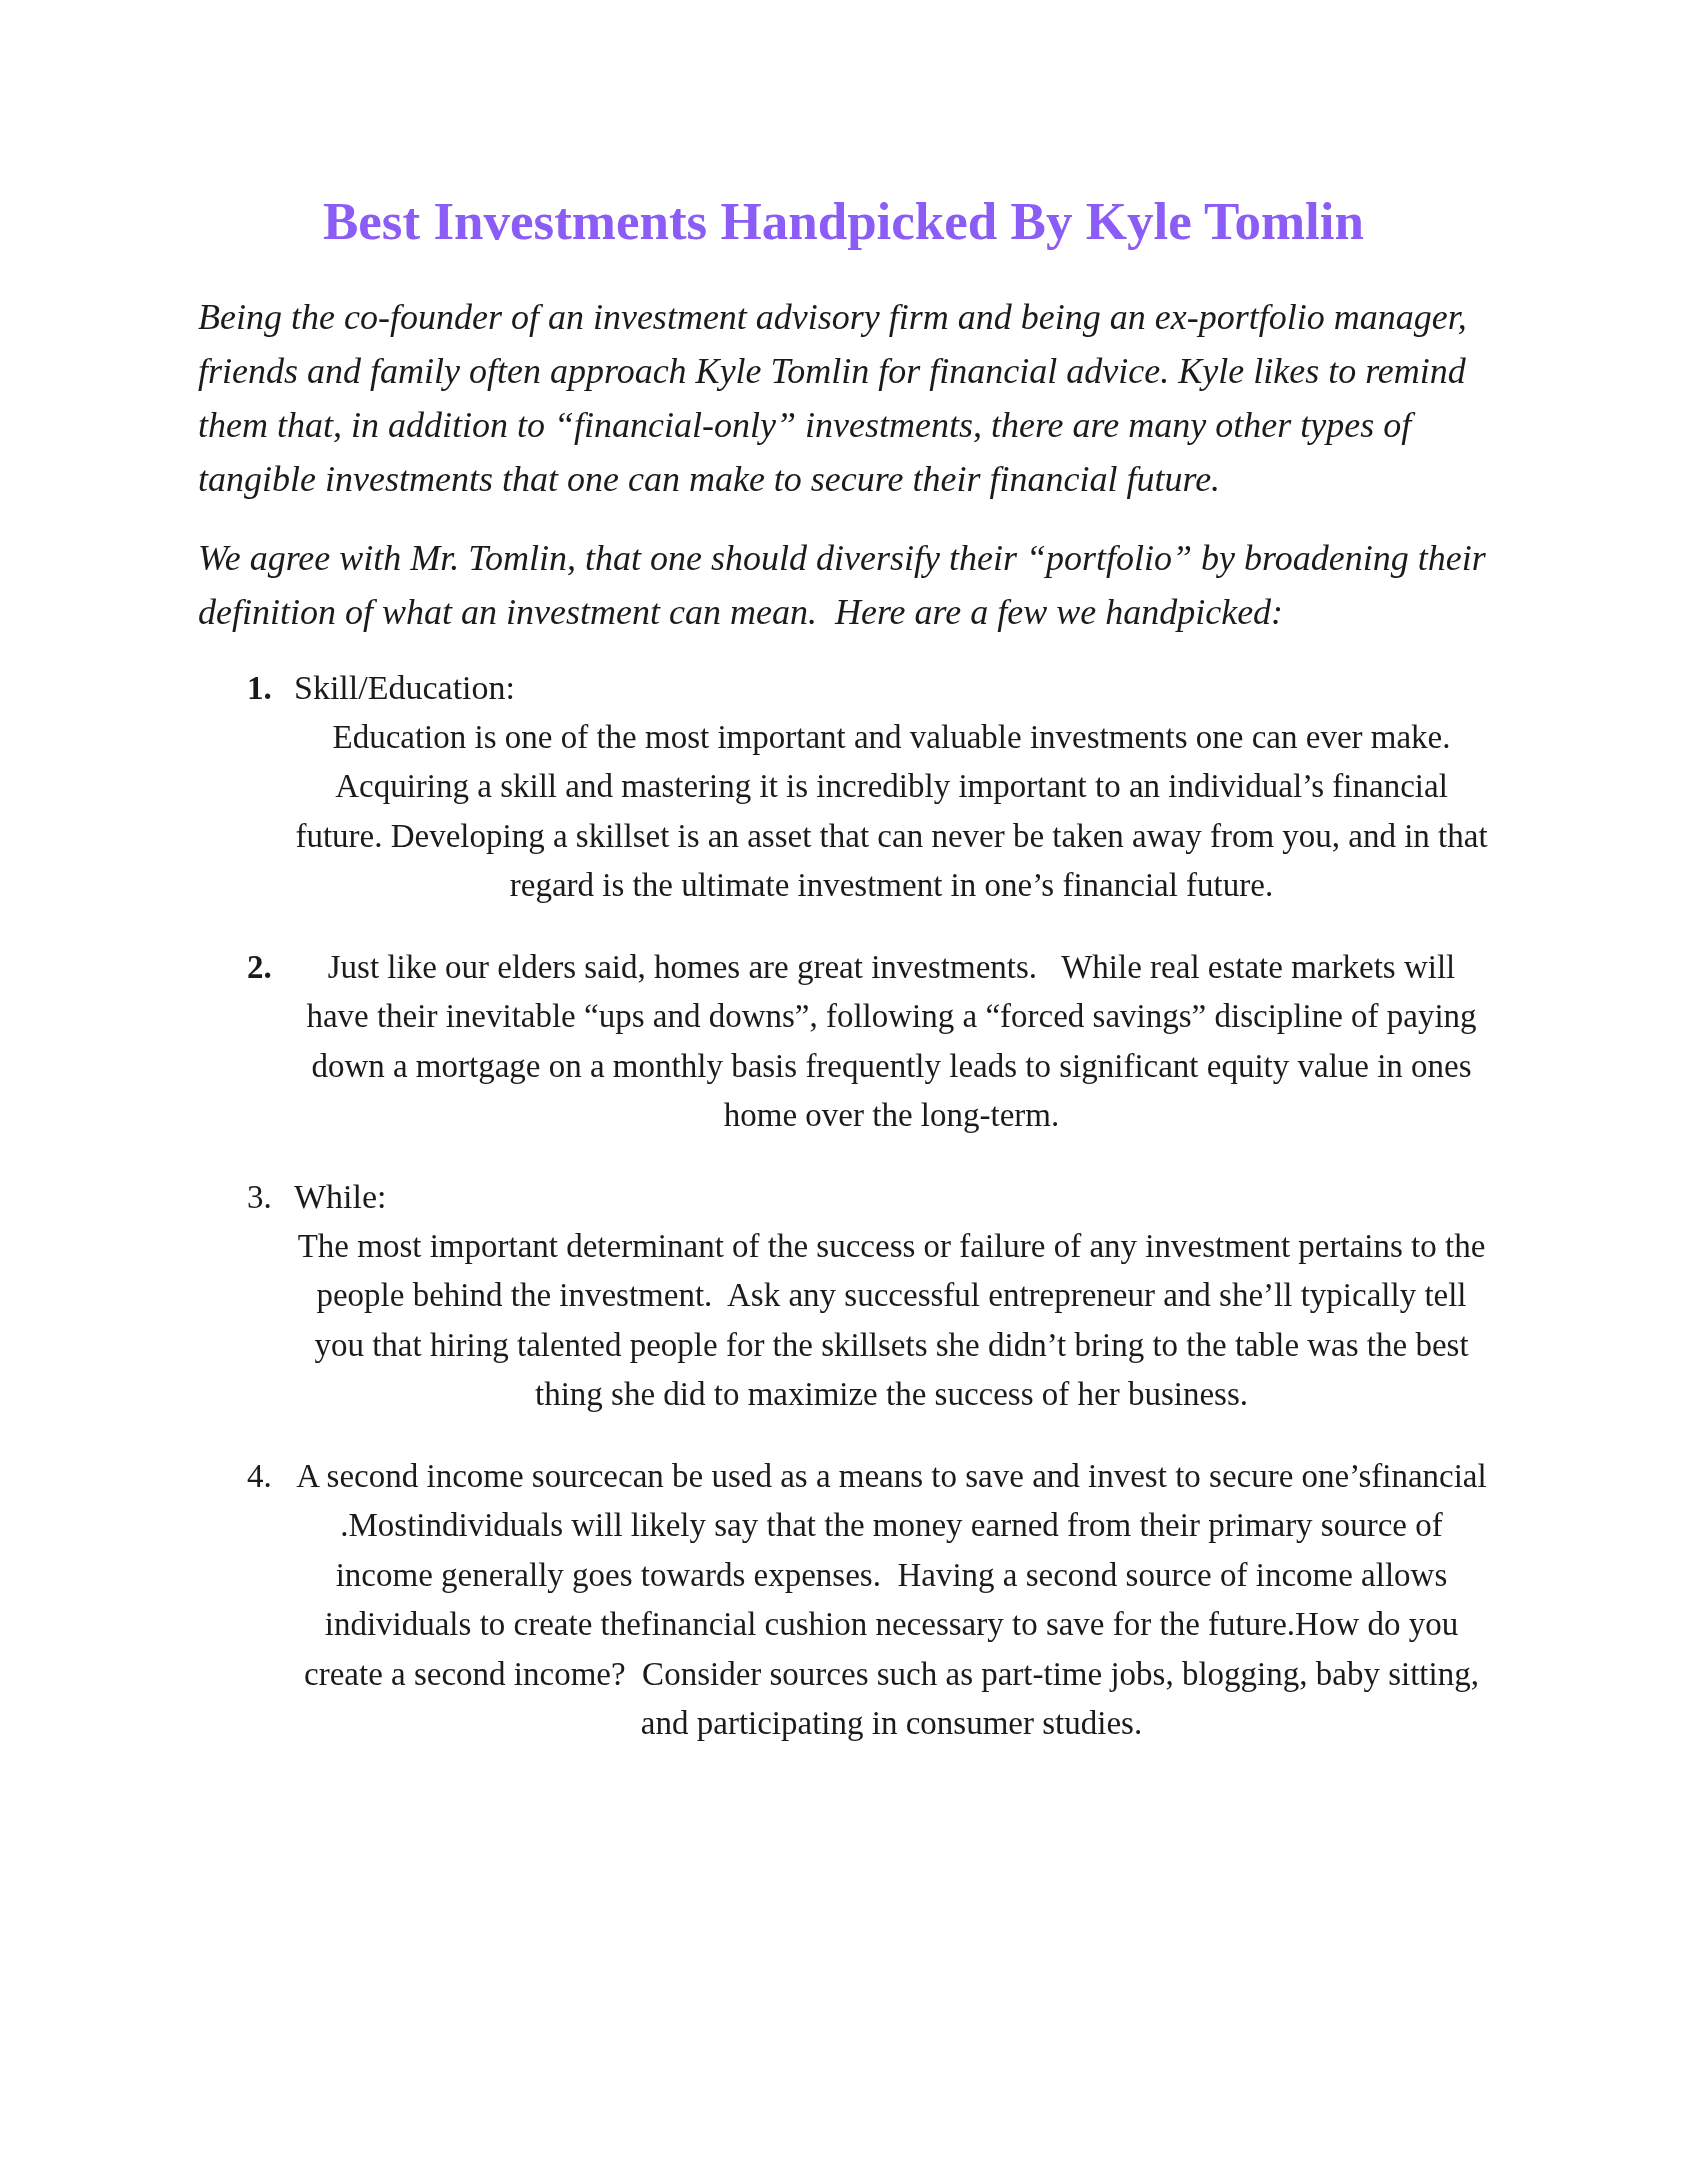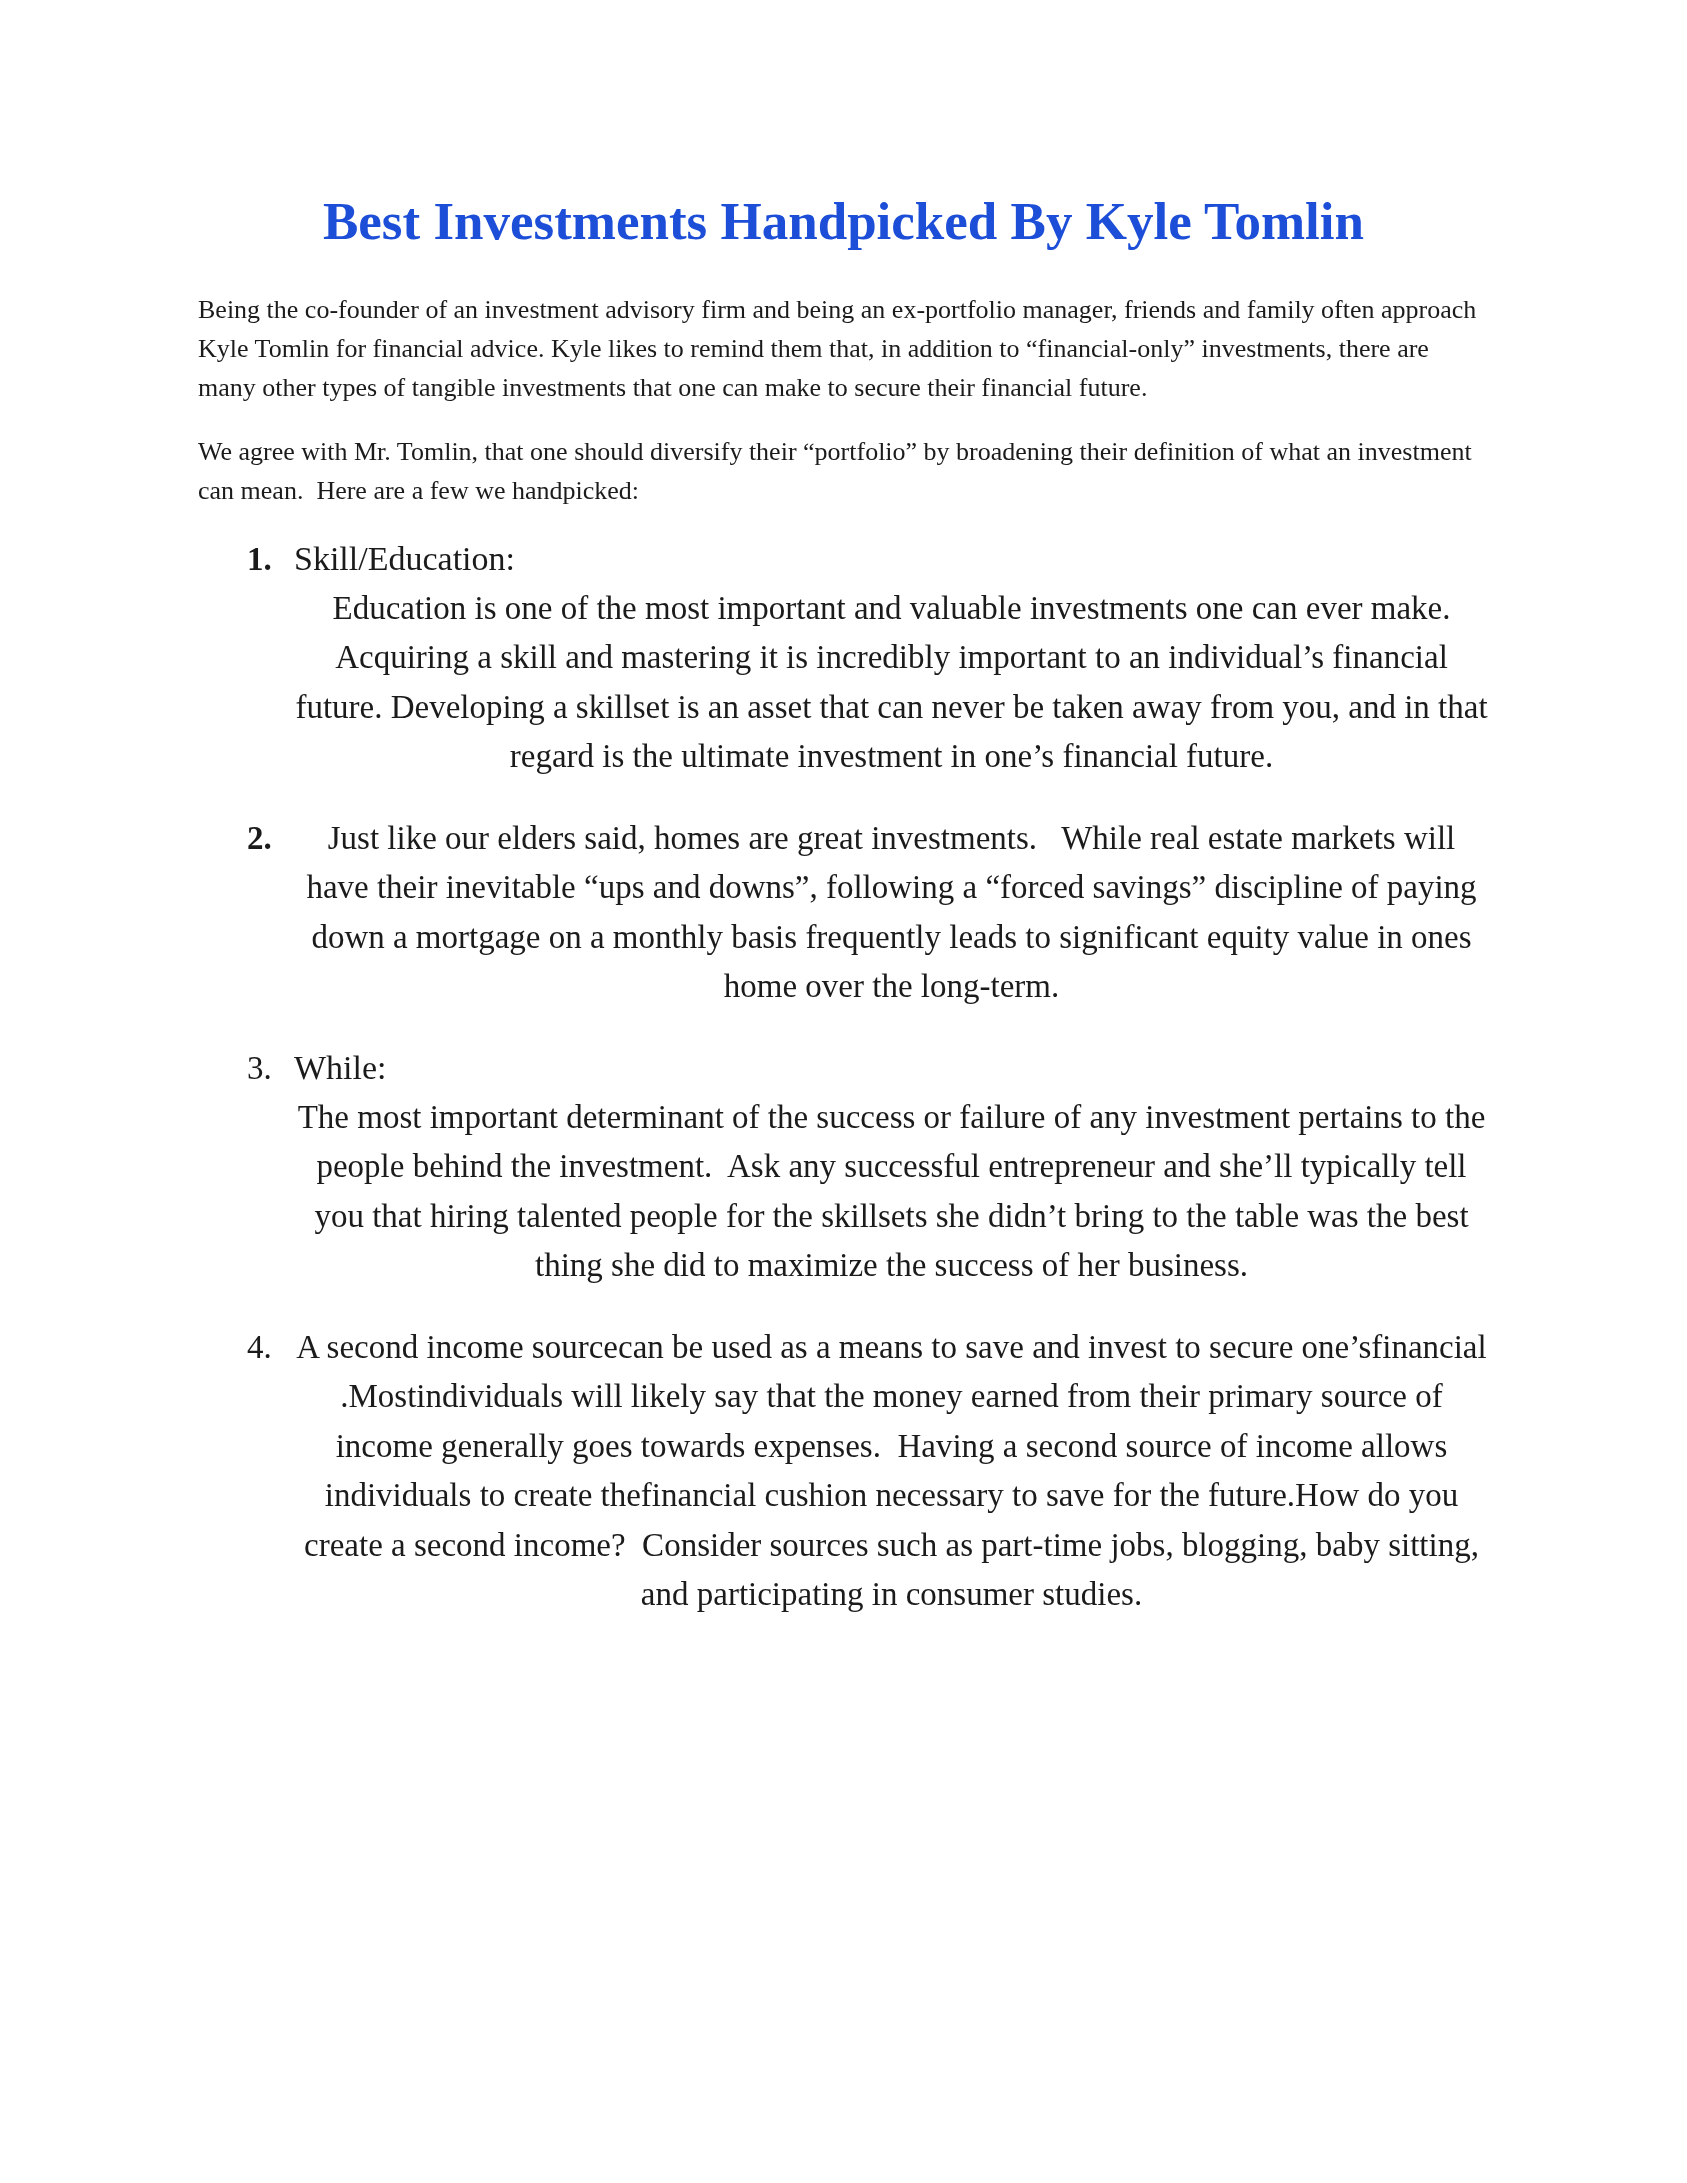--- a/index.html
+++ b/index.html
@@ -21,23 +21,24 @@
   .doc-title {
     margin: 0 0 36px 0;
     font-size: 53px;
     line-height: 1.2;
     font-weight: 700;
     text-align: center;
     letter-spacing: 0px;
   }
   .para {
     margin: 16px 0 25px 0;
-    font-size: 26px;
+    font-size: 36px;
     line-height: 1.5;
     white-space: pre-wrap;
+    font-style: italic;
   }
   .inv-list {
     list-style: none;
     margin: 9.2px 0 0 0;
     padding: 0;
   }
   .inv-item {
     position: relative;
     padding-left: 96px;
     margin-bottom: 32px;
@@ -62,21 +63,21 @@
   .li-body {
     white-space: pre-wrap;
     text-align: center;
   }
 </style>
 </head>
 <body>
 
 <div class="page">
 
-  <h1 class="doc-title" style="color: #1d4ed8;">Best Investments Handpicked By Kyle Tomlin</h1>
+  <h1 class="doc-title" style="color: #8b5cf6;">Best Investments Handpicked By Kyle Tomlin</h1>
 
   <p class="para">Being the co-founder of an investment advisory firm and being an ex-portfolio manager, friends and family often approach Kyle Tomlin for financial advice. Kyle likes to remind them that, in addition to “financial-only” investments, there are many other types of tangible investments that one can make to secure their financial future.</p>
 
   <p class="para">We agree with Mr. Tomlin, that one should diversify their “portfolio” by broadening their definition of what an investment can mean.  Here are a few we handpicked:</p>
 
   <ol class="inv-list">
 
     <li class="inv-item">
       <span class="num bold">1.</span>
       <div class="li-content">

